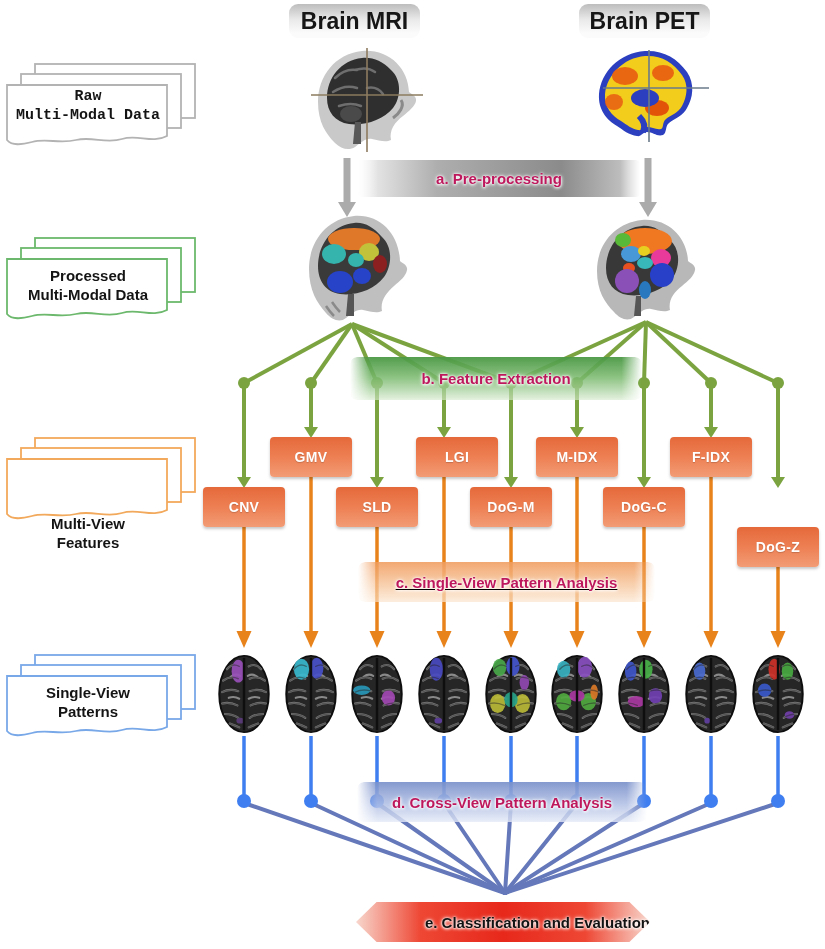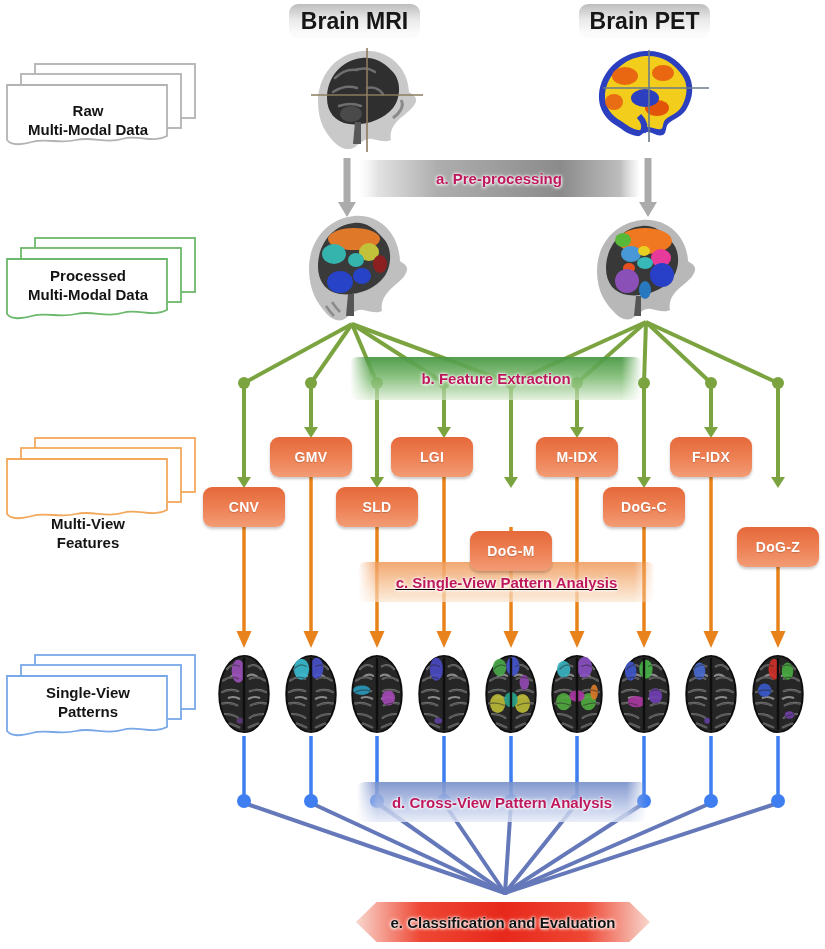--- a/index.html
+++ b/index.html
@@ -37,21 +37,21 @@
     position:absolute;z-index:2;display:flex;align-items:center;justify-content:center;
     clip-path:polygon(0 50%,7% 0,93% 0,100% 50%,93% 100%,7% 100%);
     background:linear-gradient(90deg,#f8d7cd 0%,#ee4734 22%,#e7281b 50%,#ee4734 78%,#f8d7cd 100%);
   }
   .hexagon .txt{
     font-size:15px;font-weight:bold;color:#121212;white-space:nowrap;
     text-shadow:0 0 2px #fff,0 0 4px #fff,0 1px 3px rgba(255,255,255,.95);
   }
   
   .feature-box{
-    position:absolute;z-index:3;width:82px;height:40px;border-radius:9px;
+    position:absolute;z-index:3;width:82px;height:40px;border-radius:4px;
     background:linear-gradient(180deg,#e5693a 0%,#ee8256 55%,#f29c76 100%);
     box-shadow:0 2px 3px rgba(0,0,0,.22);
     display:flex;align-items:center;justify-content:center;
     color:#fff;font-size:14px;font-weight:bold;letter-spacing:.3px;
     text-shadow:0 1px 1px rgba(0,0,0,.18);
   }
   
   .stack{position:absolute;z-index:3;width:192px;height:88px;}
   .stack .labels{
     position:absolute;left:1px;width:162px;text-align:center;
@@ -228,32 +228,32 @@
   </div>
   <div class="banner" id="banner-c" style="left:358px;top:562px;width:297px;height:40px;text-decoration:underline;">
     <div class="fill"></div>
     <span class="txt">c. Single-View Pattern Analysis</span>
   </div>
   <div class="banner" id="banner-d" style="left:357px;top:782px;width:290px;height:40px;">
     <div class="fill"></div>
     <span class="txt">d. Cross-View Pattern Analysis</span>
   </div>
 
-  <div class="hexagon" style="left:356px;top:902px;width:294px;height:40px;">
+  <div class="hexagon" style="left:356px;top:902px;width:294px;height:40px;justify-content:flex-end;">
     <span class="txt">e. Classification and Evaluation</span>
   </div>
 
   <div id="stacks">
       <div class="stack" style="left: 6px; top: 62px;">
         <svg width="192" height="88">
           <rect x="29" y="2" width="160" height="54" fill="#fff" stroke="#b3b3b3" stroke-width="1.8"></rect>
           <rect x="15" y="12" width="160" height="54" fill="#fff" stroke="#b3b3b3" stroke-width="1.8"></rect>
           <path d="M1,23 H161 V74 C146,82 132,72 116,77 C100,82 86,74 70,78 C54,82 40,76 26,80 C15,83 6,84 1,78 Z" fill="#fff" stroke="#b3b3b3" stroke-width="1.8"></path>
         </svg>
-        <div class="labels" style="top: 40px;">
+        <div class="labels" style="top: 26px; font-family: Liberation Mono, monospace;">
           <div>Raw</div>
           <div>Multi-Modal Data</div>
         </div>
       </div>
       <div class="stack" style="left: 6px; top: 236px;">
         <svg width="192" height="88">
           <rect x="29" y="2" width="160" height="54" fill="#fff" stroke="#6cb86c" stroke-width="1.8"></rect>
           <rect x="15" y="12" width="160" height="54" fill="#fff" stroke="#6cb86c" stroke-width="1.8"></rect>
           <path d="M1,23 H161 V74 C146,82 132,72 116,77 C100,82 86,74 70,78 C54,82 40,76 26,80 C15,83 6,84 1,78 Z" fill="#fff" stroke="#6cb86c" stroke-width="1.8"></path>
         </svg>
@@ -283,22 +283,22 @@
           <div>Single-View</div>
           <div>Patterns</div>
         </div>
       </div>
     </div>
 
   <div id="feature-boxes">
       <div class="feature-box" style="left: 203px; top: 487px;">CNV</div>
       <div class="feature-box" style="left: 270px; top: 437px;">GMV</div>
       <div class="feature-box" style="left: 336px; top: 487px;">SLD</div>
-      <div class="feature-box" style="left: 391px; top: 437px;">LGI</div>
-      <div class="feature-box" style="left: 470px; top: 487px; margin-top: 44px;">DoG-M</div>
+      <div class="feature-box" style="left: 416px; top: 437px;">LGI</div>
+      <div class="feature-box" style="left: 470px; top: 487px;">DoG-M</div>
       <div class="feature-box" style="left: 536px; top: 437px;">M-IDX</div>
       <div class="feature-box" style="left: 603px; top: 487px;">DoG-C</div>
       <div class="feature-box" style="left: 670px; top: 437px;">F-IDX</div>
       <div class="feature-box" style="left: 737px; top: 487px; margin-top: 40px;">DoG-Z</div>
     </div>
 
   <div id="brains">
       <div class="brain-pat" style="left: 217px; top: 654px;">
         <svg width="54" height="80" viewBox="0 0 56 84">
           <ellipse cx="28" cy="42" rx="26" ry="40" fill="#262626" stroke="#0e0e0e" stroke-width="2"></ellipse>

